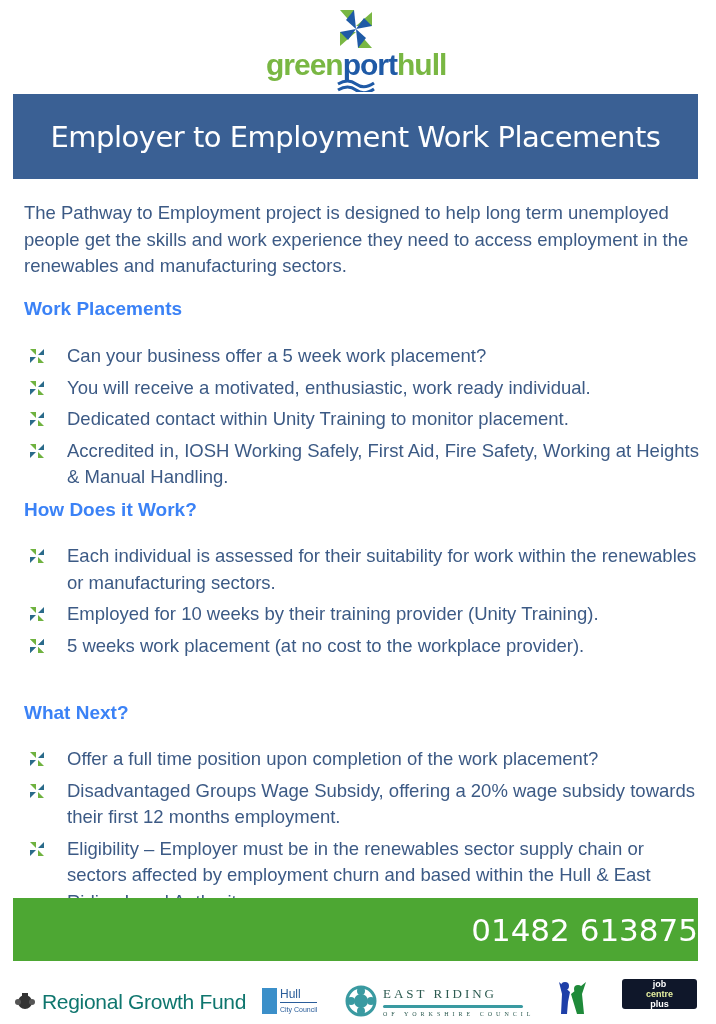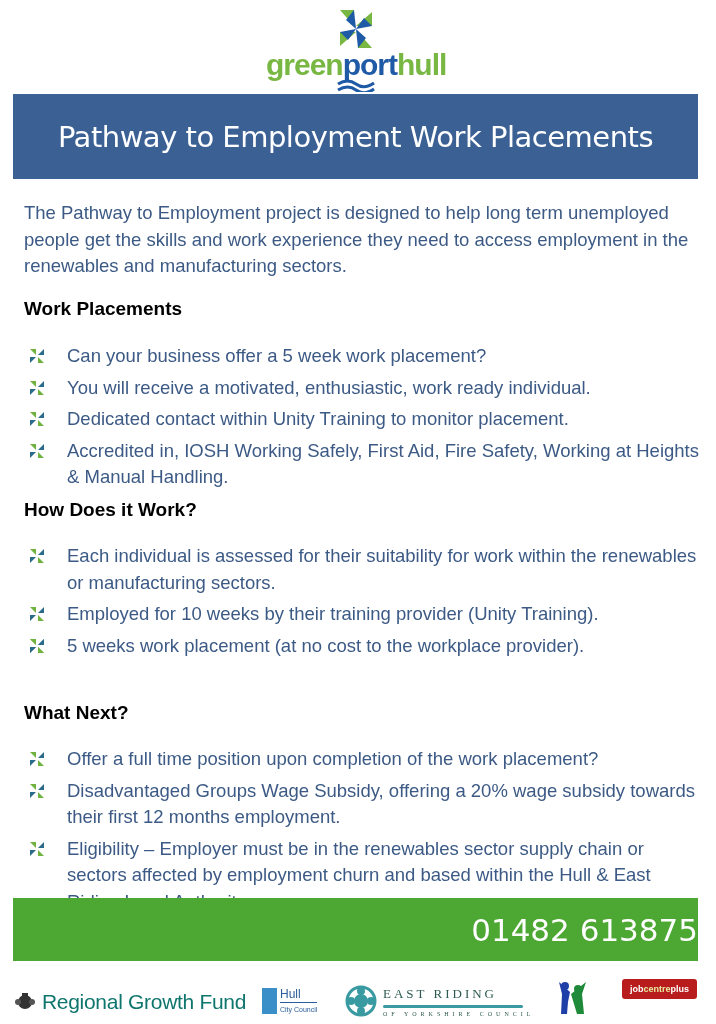--- a/index.html
+++ b/index.html
@@ -15,21 +15,21 @@
   .logo-wave { position: absolute; left: 70px; top: 70px; width: 40px; height: 14px; }
 
   .title-bar {
     position: absolute; left: 13px; top: 94px; width: 685px; height: 85px;
     background: #3a6094; display: flex; align-items: center; justify-content: center;
   }
   .title-bar h1 { margin: 0; color: #ffffff; font-weight: normal; font-size: 29px; font-family: "DejaVu Sans", sans-serif; letter-spacing: -0.5px; }
 
   .intro { position: absolute; left: 24px; top: 200px; width: 670px; font-size: 18.5px; line-height: 26.5px; }
 
-  .section-title { position: absolute; left: 24px; font-size: 19px; font-weight: bold; color: #000000; }
+  .section-title { position: absolute; left: 24px; font-size: 19px; font-weight: bold; color: #3b82f6; }
   .list { position: absolute; left: 16px; width: 670px; margin: 13px; padding: 0; list-style: none; }
   .list li { position: relative; padding-left: 38px; font-size: 18.5px; line-height: 26.5px; margin-bottom: 5px; }
   .bullet { position: absolute; left: 0; top: 5px; width: 16px; height: 16px; }
 
   .phone-bar {
     position: absolute; left: 13px; top: 898px; width: 685px; height: 63px;
     background: #4da733; display: flex; align-items: center; justify-content: flex-end;
   }
   .phone-bar span { color: #ffffff; font-size: 31px; font-family: "DejaVu Sans", sans-serif; }
 
@@ -37,21 +37,21 @@
   .rgf { position: absolute; left: 14px; top: 20px; display: flex; align-items: center; gap: 6px; color: #0f766e; }
   .rgf span.t { font-size: 21px; letter-spacing: -0.3px; }
   .hull { position: absolute; left: 262px; top: 18px; display: flex; gap: 3px; align-items: flex-start; }
   .hull .crest { width: 15px; height: 26px; background: #3b8fc9; }
   .hull .txt { font-size: 12px; color: #2a5d9a; line-height: 12px; }
   .hull .txt .sub { font-size: 7px; border-top: 1px solid #2a5d9a; display: block; margin-top: 2px; padding-top: 1px; }
   .er { position: absolute; left: 345px; top: 15px; }
   .er .t1 { position: absolute; left: 38px; top: 1px; font-family: "Liberation Serif", serif; font-size: 13px; letter-spacing: 3px; color: #2c5a50; white-space: nowrap; }
   .er .t2 { position: absolute; left: 38px; top: 26px; font-family: "Liberation Serif", serif; font-size: 6px; letter-spacing: 4px; color: #2c5a50; white-space: nowrap; }
   .er .line { position: absolute; left: 38px; top: 20px; width: 140px; height: 3px; background: #3a9aa1; border-radius: 2px; }
-  .jcp { position: absolute; left: 622px; top: 9px; width: 75px; height: 20px; background: #b91c1c; border-radius: 3px; display: flex; align-items: center; justify-content: center; font-size: 9px; color: #fff; font-weight: bold; }
+  .jcp { position: absolute; left: 622px; top: 9px; width: 75px; height: 30px; background: #0f172a; border-radius: 3px; display: flex; align-items: center; justify-content: center; font-size: 9px; color: #fff; font-weight: bold; flex-direction: column; }
   .jcp .c { color: #e6f0a0; }
 </style>
 </head>
 <body>
 
 <div class="logo">
   <svg class="logo-mark" viewBox="0 0 40 44">
     <polygon points="4,2 18,2 18,18" fill="#79b743"></polygon>
     <polygon points="36,4 36,18 20,18" fill="#79b743"></polygon>
     <polygon points="36,40 22,40 22,24" fill="#79b743"></polygon>
@@ -62,21 +62,21 @@
     <polygon points="4,24 20,21 12,32" fill="#1f5aa6"></polygon>
   </svg>
   <div class="logo-text"><span class="g">green</span><span class="p">port</span><span class="g">hull</span></div>
   <svg class="logo-wave" viewBox="0 0 40 14">
     <path d="M2,6 Q12,0 20,6 T38,5" stroke="#1f5aa6" stroke-width="3" fill="none"></path>
     <path d="M2,12 Q12,6 20,12 T38,11" stroke="#1f5aa6" stroke-width="3" fill="none"></path>
   </svg>
 </div>
 
 <div class="title-bar">
-  <h1>Pathway to Employment Work Placements</h1>
+  <h1>Employer to Employment Work Placements</h1>
 </div>
 
 <p class="intro" style="margin:0;">The Pathway to Employment project is designed to help long term unemployed people get the skills and work experience they need to access employment in the renewables and manufacturing sectors.</p>
 
 <div class="section-title" style="top:298px;">Work Placements</div>
 <ul class="list" style="top:330px;">
   <li><svg class="bullet" viewBox="0 0 16 16">
         <polygon points="1,1 7,1 7,7" fill="#6fb23f"></polygon>
         <polygon points="15,1 15,7 9,7" fill="#2a6a8a"></polygon>
         <polygon points="15,15 9,15 9,9" fill="#6fb23f"></polygon>

